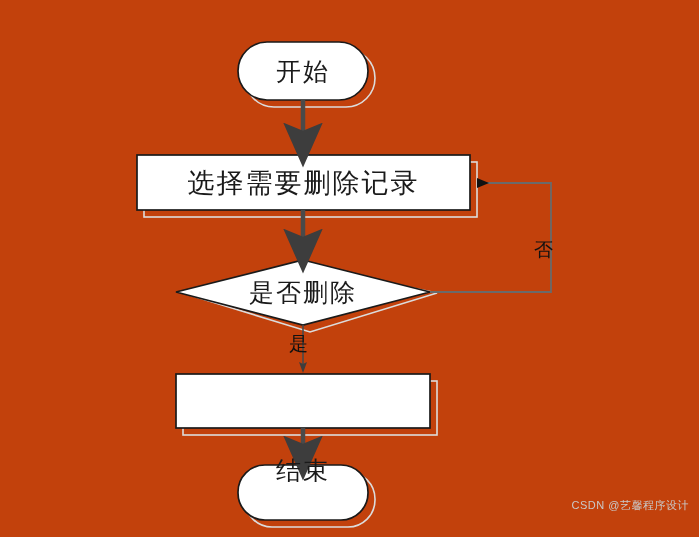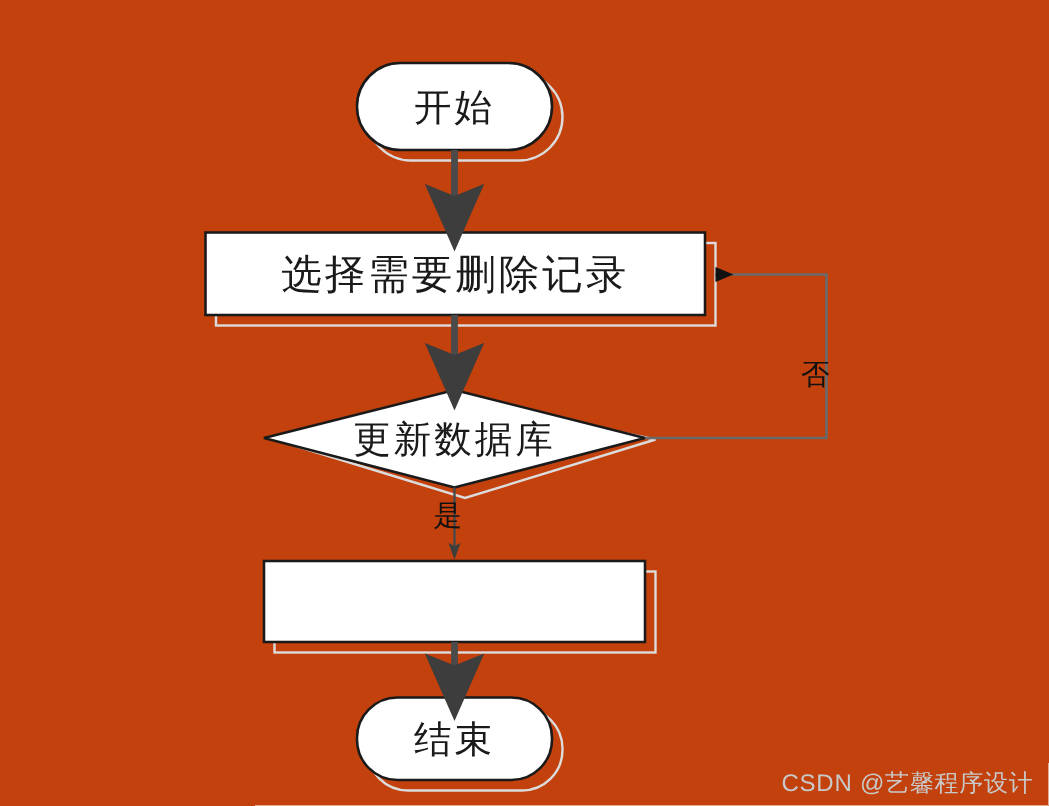--- a/index.html
+++ b/index.html
@@ -45,22 +45,22 @@
   }
   .edge-label {
     position: absolute;
     font-size: 19px;
     color: #111111;
     white-space: nowrap;
   }
   .watermark {
     position: absolute;
     right: 10px;
-    bottom: 4px;
-    font-size: 16px;
+    bottom: 24px;
+    font-size: 11px;
     color: #c9c9c9;
     font-family: "Liberation Sans", sans-serif;
     letter-spacing: 0.5px;
     white-space: nowrap;
   }
 </style>
 </head>
 <body>
 
 <div id="canvas">
@@ -124,24 +124,24 @@
 
     <g>
       <path d="M430,292 L551,292 L551,183 L477,183" fill="none" stroke="#6a6a6a" stroke-width="1.8" marker-end="url(#arrow-left)"></path>
     </g>
   </svg>
 
   <div class="node-label terminator-label" style="left:238px; top:42px; width:130px; height:58px;">开始</div>
 
   <div class="node-label process-label" style="left:137px; top:155px; width:333px; height:55px;">选择需要删除记录</div>
 
-  <div class="node-label decision-label" style="left:176px; top:265px; width:254px; height:54px;">更新数据库</div>
+  <div class="node-label decision-label" style="left:176px; top:265px; width:254px; height:54px;">是否删除</div>
 
 
-  <div class="node-label terminator-label" style="left:238px; top:465px; width:130px; height:55px;">结束</div>
+  <div class="node-label terminator-label" style="left:238px; top:443px; width:130px; height:55px;">结束</div>
 
   <div class="edge-label" style="left:289px; top:331px;">是</div>
 
   <div class="edge-label" style="left:534px; top:237px;">否</div>
 
   <div class="watermark">CSDN @艺馨程序设计</div>
 
 </div>
 
 </body></html>

